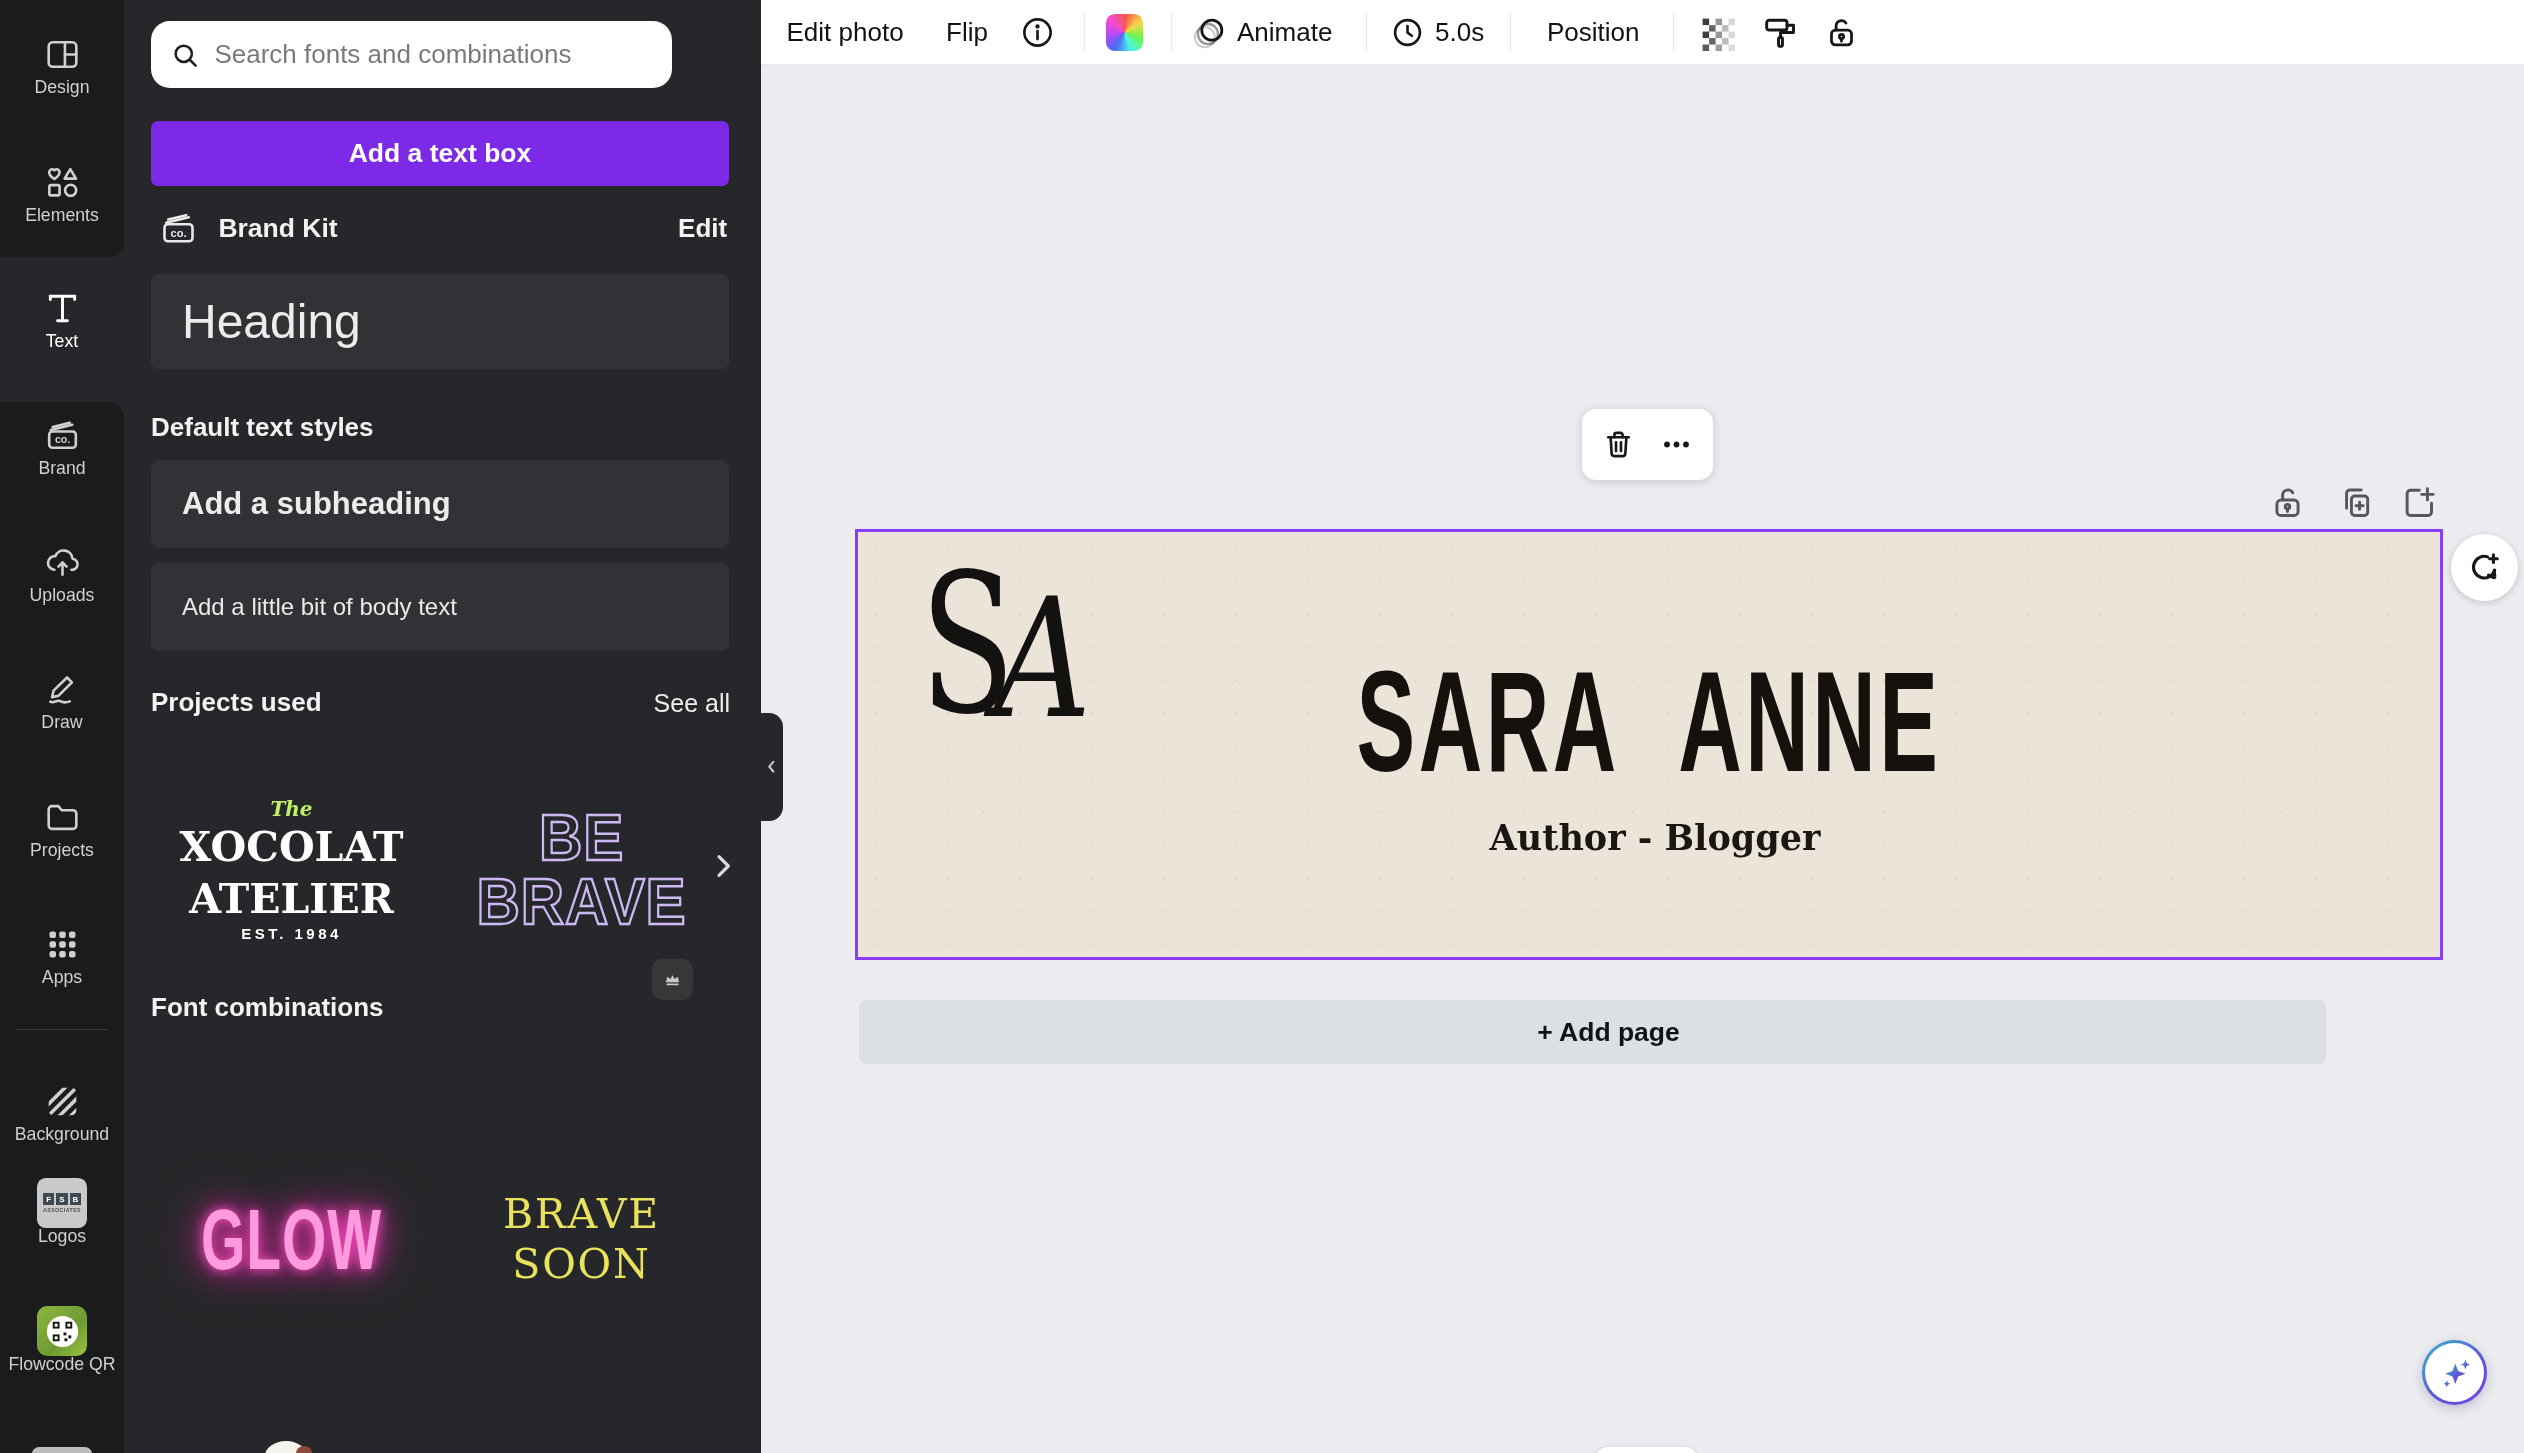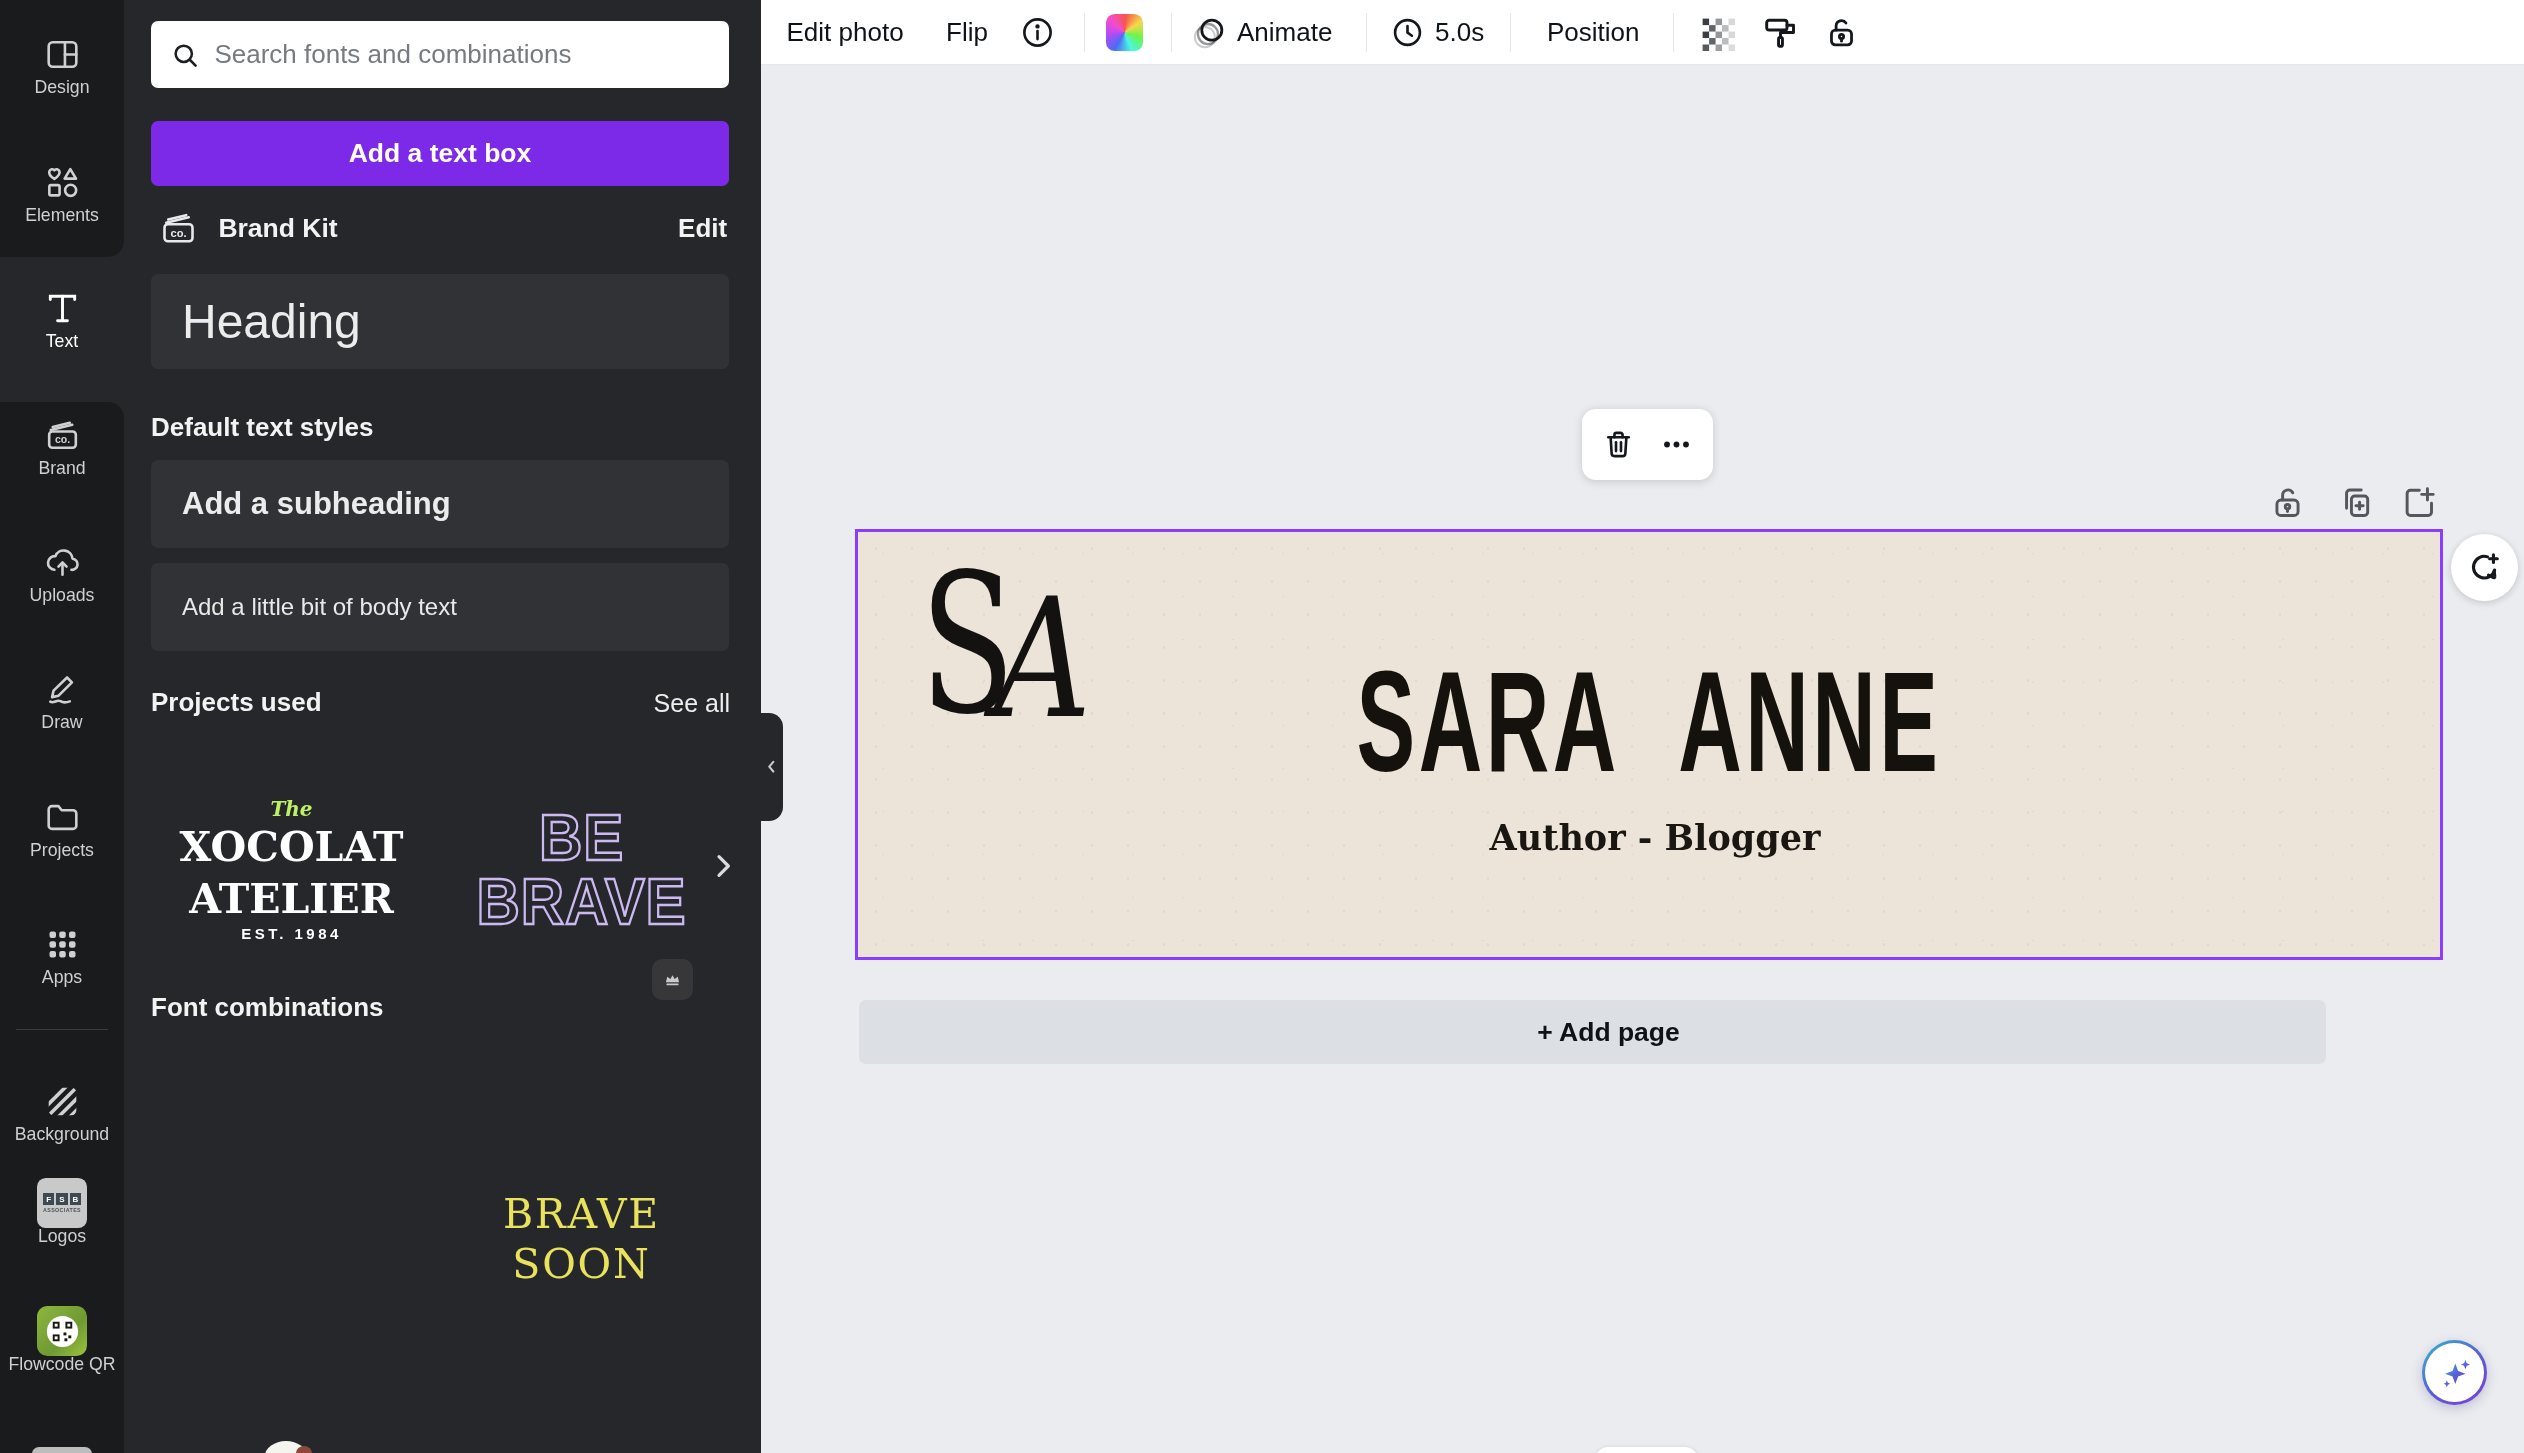--- a/index.html
+++ b/index.html
@@ -22,21 +22,21 @@
   .sb-divider{position:absolute;left:16px;width:92px;top:1029px;height:0.9px;background:#3a3b3e;z-index:2;}
   .logos-thumb{width:50px;height:50px;background:#c9c9c9;border-radius:8.8px;display:flex;flex-direction:column;align-items:center;justify-content:center;gap:1.8px;}
   .logos-letters{display:flex;gap:1.8px;}
   .logos-letters b{width:11.5px;height:11.5px;background:#3e4a52;color:#fff;font-size:8px;font-weight:700;display:flex;align-items:center;justify-content:center;}
   .logos-sub{font-size:5.3px;letter-spacing:0.4px;color:#4a5157;font-weight:700;}
   .flowcode-thumb{width:50px;height:50px;border-radius:10.6px;background:linear-gradient(135deg,#8db63e,#6f9a33 60%,#9dc43f);display:flex;align-items:center;justify-content:center;}
   .sb-partial-tile{position:absolute;left:32px;top:1447px;width:60px;height:12.4px;background:#bdbdbd;border-radius:7px 7px 0 0;z-index:2;}
 
   
   .panel{position:absolute;left:124px;top:0;width:637px;height:1453px;background:#26272a;overflow:hidden;z-index:20;}
-  .search-box{position:absolute;left:27px;top:21px;width:578px;height:67px;background:#fff;border-radius:7px;display:flex;align-items:center;padding:0 19.4px;gap:14px;}
+  .search-box{position:absolute;left:27px;top:21px;width:521px;height:67px;background:#fff;border-radius:19px;display:flex;align-items:center;padding:0 19.4px;gap:14px;}
   .search-box svg{width:30px;height:30px;color:#1c1f22;flex:0 0 auto;}
   .search-box input{border:none;outline:none;flex:1;font-size:26px;color:#1c1f22;background:transparent;}
   .search-box input::placeholder{color:#767b80;}
   .add-text-btn{position:absolute;left:27px;top:121px;width:578px;height:65px;background:var(--accent-purple);border:none;border-radius:7px;color:#fff;font-size:26.5px;font-weight:600;cursor:pointer;}
   .brandkit-row{position:absolute;left:27px;top:205px;width:578px;height:46px;display:flex;align-items:center;}
   .brandkit-icon{width:41px;height:41px;color:#e8e9ea;margin-left:7px;}
   .brandkit-title{font-size:26.5px;font-weight:700;color:#f2f3f3;margin-left:19.4px;}
   .brandkit-edit{margin-left:auto;font-size:26px;font-weight:600;color:#f2f3f3;cursor:pointer;margin-right:1.8px;}
   .style-tile{position:absolute;left:27px;width:578px;background:#313235;border-radius:7px;display:flex;align-items:center;padding-left:31px;color:#ececec;cursor:pointer;}
   .tile-heading{top:274px;height:95px;font-size:48px;font-weight:400;}
@@ -306,20 +306,23 @@
     </div>
 
     <span class="carousel-next">
       <svg viewBox="0 0 24 24" fill="none" stroke="currentColor" stroke-width="2.4" stroke-linecap="round" stroke-linejoin="round">
           <polyline points="9,5 16,12 9,19"></polyline>
         </svg>
     </span>
 
     <div class="section-label" style="top:992px">Font combinations</div>
 
+    <div class="thumb-tile" style="left:27px;top:1125px;height:228px">
+      <span class="glow-text">GLOW</span>
+    </div>
     <div class="thumb-tile" style="left:317px;top:1125px;height:228px">
       <span class="coming-line">BRAVE</span>
       <span class="coming-line">SOON</span>
     </div>
 
     <div class="panel-partial-img"></div>
   </section>
 
   <div class="panel-tab">
     <svg width="19.4" height="19.4" viewBox="0 0 24 24" fill="none" stroke="currentColor" stroke-width="2.6" stroke-linecap="round" stroke-linejoin="round">

